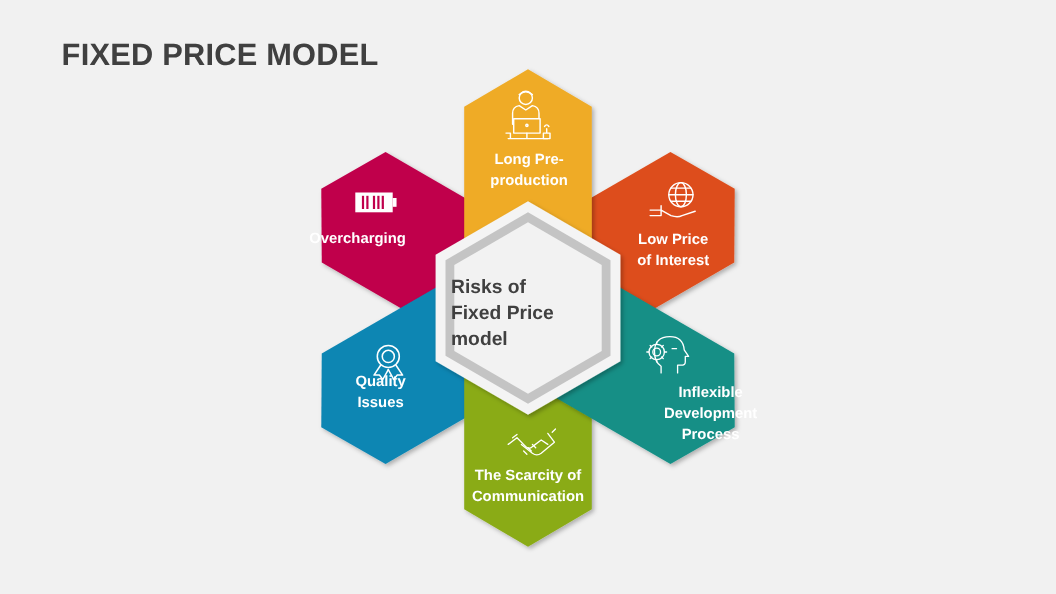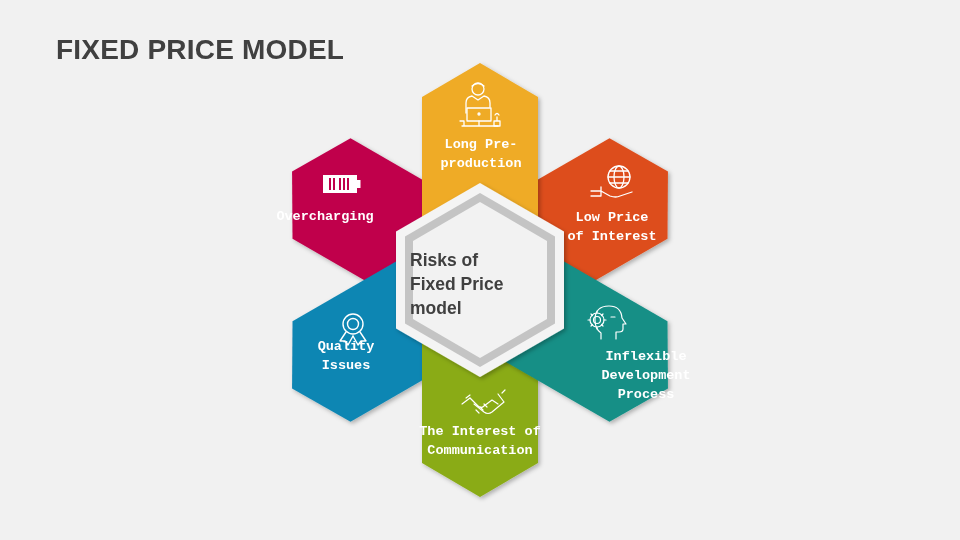--- a/index.html
+++ b/index.html
@@ -2,21 +2,21 @@
 <html><head>
 <meta charset="utf-8">
 <style>
   html, body { margin:0; padding:0; }
   body { width:960px; height:540px; background:#f1f1f1; position:relative; overflow:hidden;
          font-family:"Liberation Sans", "DejaVu Sans", sans-serif; }
   .title { position:absolute; left:40px; top:18px; font-size:28px; font-weight:bold; color:#404040;
            letter-spacing:0.2px; margin:16px; }
   svg.diagram { position:absolute; left:0; top:0; }
   .label { position:absolute; color:#ffffff; font-weight:bold; font-size:13.5px; line-height:19px;
-           text-align:center; white-space:pre-line; transform:translateX(-50%);font-family:Liberation Mono, monospace; }
+           text-align:center; white-space:pre-line; transform:translateX(-50%); }
   .center-label { position:absolute; left:480px; top:248px; transform:translateX(-50%);
            color:#404040; font-weight:bold; font-size:17.5px; line-height:24px; text-align:left;
            white-space:pre-line; width:140px; }
 </style>
 </head>
 <body>
 
 <h1 class="title">FIXED PRICE MODEL</h1>
 
 <svg class="diagram" width="960" height="540" viewBox="0 0 960 540">
@@ -102,21 +102,21 @@
   </g>
 </svg>
 
 <div class="label" style="left:481px; top:135px;">Long Pre-
 production</div>
 <div class="label" style="left:612px; top:208px;">Low Price
 of Interest</div>
 <div class="label" style="left:610px; top:347px;margin-left:36px;">Inflexible
 Development
 Process</div>
-<div class="label" style="left:480px; top:422px;">The Interest of
+<div class="label" style="left:480px; top:422px;">The Scarcity of
 Communication</div>
 <div class="label" style="left:346px; top:337px;">Quality
 Issues</div>
 <div class="label" style="left:325px; top:207px;">Overcharging</div>
 
 <div class="center-label">Risks of
 Fixed Price
 model</div>
 
 </body></html>

